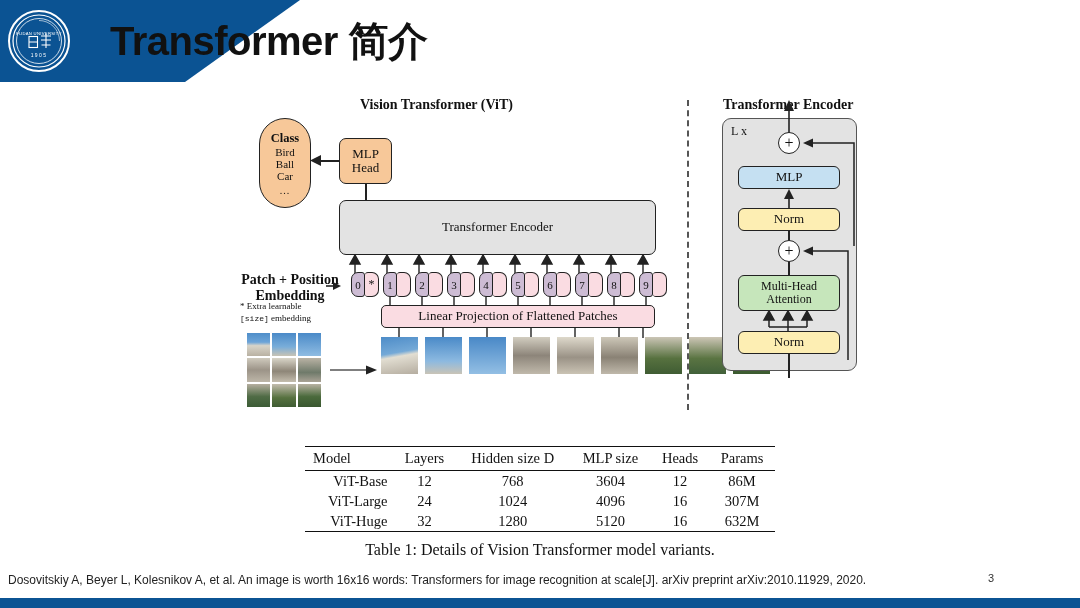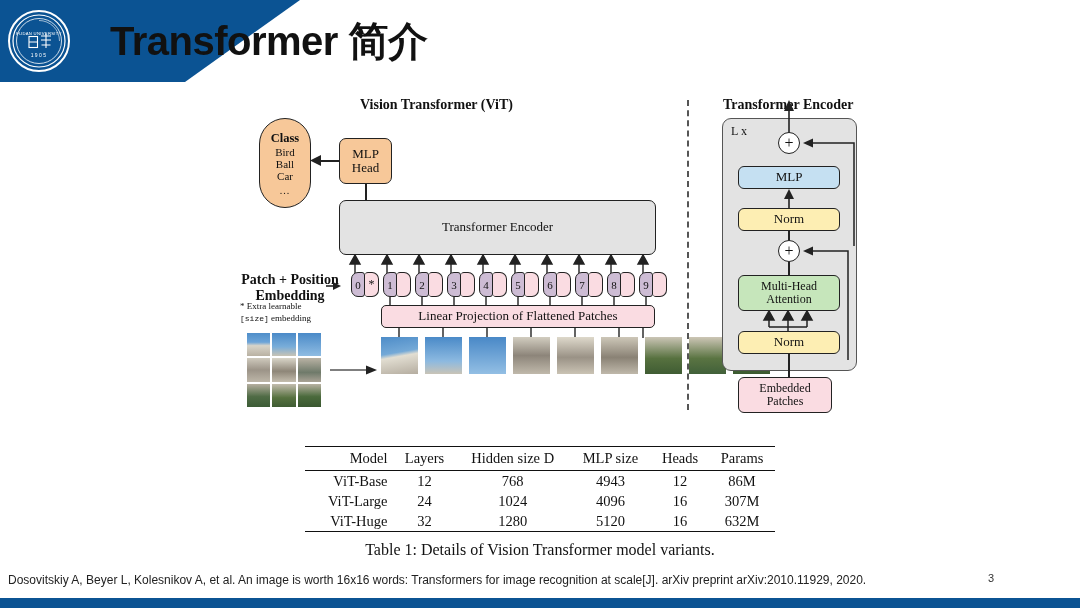--- a/index.html
+++ b/index.html
@@ -128,21 +128,21 @@
     font-size:16px;color:#111;font-family:"Liberation Serif",serif;line-height:1;
   }
   #plus-top{left:778px;top:132px;}
   #plus-mid{left:778px;top:240px;}
 
   
   #table-wrap{position:absolute;left:305px;top:446px;width:470px;}
   table{border-collapse:collapse;width:100%;
     font-family:"Liberation Serif",serif;font-size:14.5px;color:#111;}
   thead th{font-weight:normal;padding:3px 6px;text-align:center;}
-  thead th.first{text-align:right;padding-left:8px;}
+  thead th.first{text-align:left;padding-left:8px;}
   tbody td{padding:1.5px 6px;text-align:center;}
   tbody td.first{text-align:right;padding-left:8px;}
   .rule-top{border-top:1.6px solid #111;}
   .rule-mid{border-top:0.9px solid #111;}
   .rule-bot{border-bottom:1.6px solid #111;}
   #table-caption{
     position:absolute;left:305px;top:541px;width:470px;text-align:center;
     font-family:"Liberation Serif",serif;font-size:16px;color:#111;
   }
 
@@ -405,43 +405,39 @@
       <polygon points="50,0 45,9 55,9"></polygon>
     </g>
   </svg>
 
   <div class="box" id="enc-norm2">
     <span>Norm</span>
   </div>
 
   <div class="vline" style="left:788px;top:354px;height:24px;"></div>
 
-  <div class="box" id="emb-patches">
-    <span>Embedded</span>
-    <span>Patches</span>
-  </div>
 
   <div id="table-wrap">
     <table>
       <thead>
         <tr>
           <th class="first rule-top">Model</th>
           <th class="rule-top">Layers</th>
           <th class="rule-top">Hidden size D</th>
           <th class="rule-top">MLP size</th>
           <th class="rule-top">Heads</th>
           <th class="rule-top">Params</th>
         </tr>
       </thead>
       <tbody>
         <tr>
           <td class="first rule-mid">ViT-Base</td>
           <td class="rule-mid">12</td>
           <td class="rule-mid">768</td>
-          <td class="rule-mid">4943</td>
+          <td class="rule-mid">3604</td>
           <td class="rule-mid">12</td>
           <td class="rule-mid">86M</td>
         </tr>
         <tr>
           <td class="first">ViT-Large</td>
           <td>24</td>
           <td>1024</td>
           <td>4096</td>
           <td>16</td>
           <td>307M</td>

